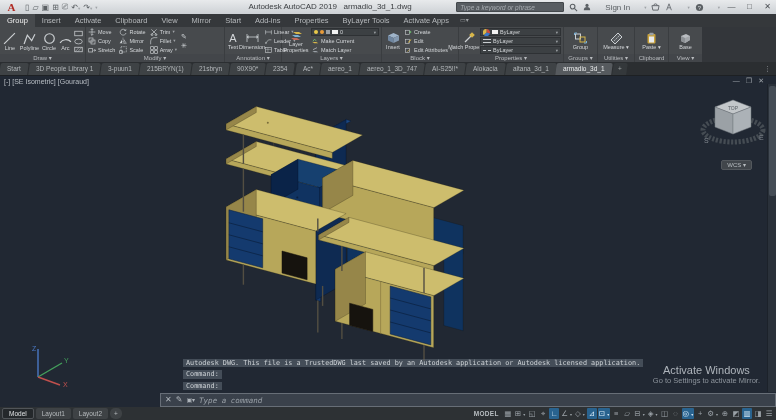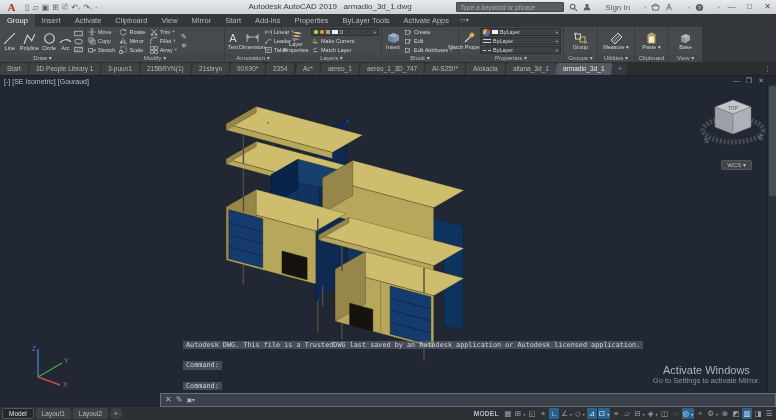--- a/index.html
+++ b/index.html
@@ -56,21 +56,21 @@
   #vp-label{position:absolute;left:4px;top:2px;font-size:7px;color:#b8bec4;display:flex;gap:2px;}
   #vp-winbtns{position:absolute;right:12px;top:1px;display:flex;gap:6px;color:#9aa0a6;font-size:7px;}
   #viewcube{position:absolute;right:8px;top:12px;width:70px;height:72px;}
   #wcs-pill{position:absolute;right:24px;top:84px;background:#41464b;border:1px solid #53585d;border-radius:2px;
     color:#b9bec2;font-size:6px;padding:0px 5px;line-height:8px;}
   #scrollbar{position:absolute;right:0;top:8px;width:9px;bottom:15px;background:#2a313a;border-left:1px solid #1c222a;}
   #scroll-thumb{position:absolute;left:1px;top:2px;width:7px;height:110px;background:#454d56;border-radius:2px;}
   #ucs{position:absolute;left:18px;bottom:20px;width:56px;height:46px;}
 
   
-  #cmd-history{position:absolute;left:183px;bottom:17px;display:flex;flex-direction:column;gap:12px;
+  #cmd-history{position:absolute;left:183px;bottom:17px;display:flex;flex-direction:column;gap:3px;
     font-family:"DejaVu Sans Mono",monospace;font-size:6.8px;color:#cdd2d6;}
   #cmd-history span{background:rgba(98,108,118,.55);padding:0 3px;line-height:8.5px;width:max-content;}
   #cmdbar{position:absolute;left:160px;right:0px;bottom:0px;height:14px;
     background:rgba(125,133,141,.28);border:1px solid rgba(190,196,202,.35);display:flex;align-items:center;gap:4px;padding:0 4px;}
   #cmdbar .ci{color:#aeb4ba;font-size:8px;line-height:12px;}
   #cmd-input{flex:1;background:transparent;border:none;outline:none;color:#aab0b6;
     font-family:"DejaVu Sans Mono",monospace;font-size:7.5px;font-style:italic;}
   #cmd-input::placeholder{color:#9aa1a8;}
 
   
@@ -622,20 +622,21 @@
 
     <div id="watermark">
       <div class="l1">Activate Windows</div>
       <div class="l2">Go to Settings to activate Mirror.</div>
     </div>
 
     <div id="cmdbar">
       <span class="ci">✕</span>
       <span class="ci">✎</span>
       <span class="ci" style="font-size:6px">▣▾</span>
+      <input id="cmd-input" placeholder="Type a command" style="">
     </div>
   </div>
 
   <div id="statusbar">
     <span class="mtab active">Model</span>
     <span class="mtab">Layout1</span>
     <span class="mtab">Layout2</span>
     <span class="mtab plus">+</span>
     <div id="st-right">
       <span id="model-label">MODEL</span>

